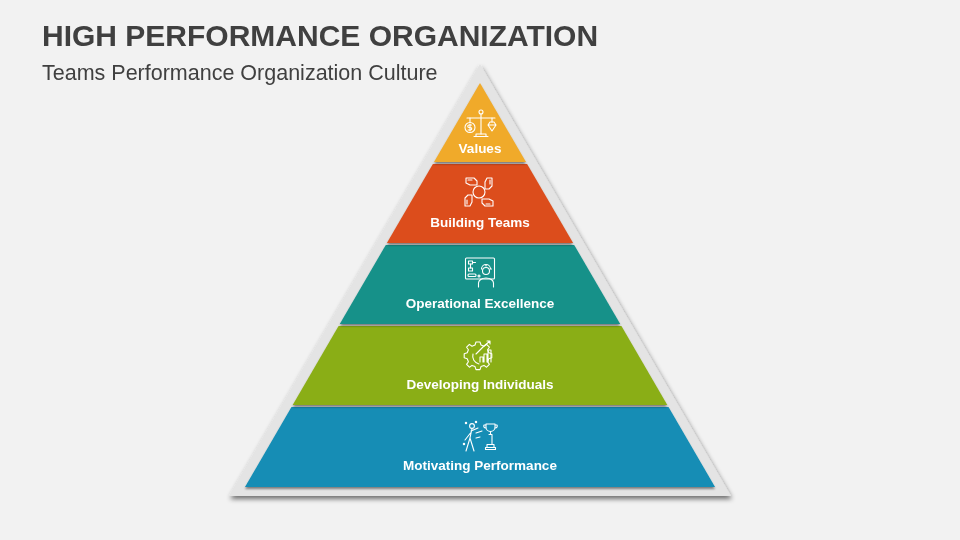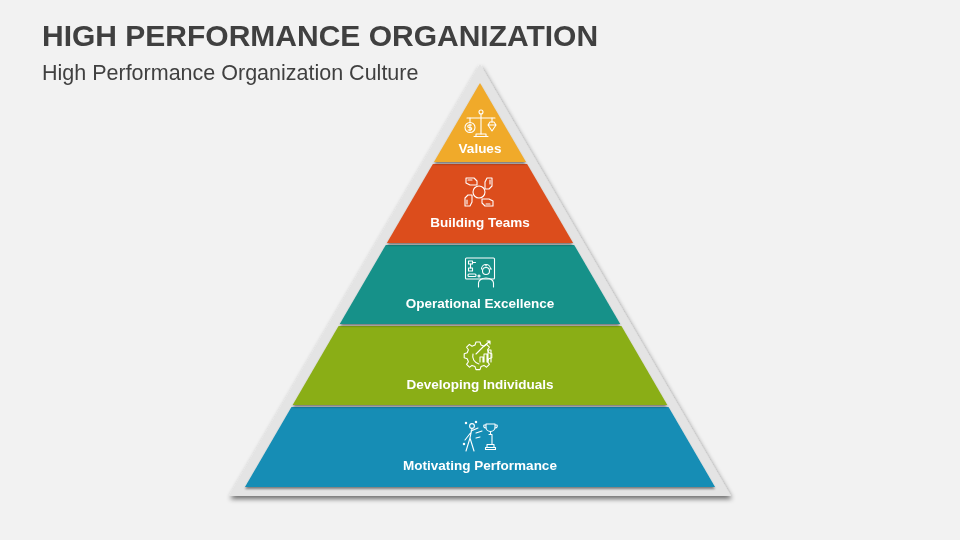--- a/index.html
+++ b/index.html
@@ -56,21 +56,21 @@
       stroke-width: 1.1;
       stroke-linecap: round;
       stroke-linejoin: round;
     }
   </style>
 </head>
 <body>
 
 <div class="slide">
   <div class="title">HIGH PERFORMANCE ORGANIZATION</div>
-  <div class="subtitle">High Performance Organization Culture</div>
+  <div class="subtitle">Teams Performance Organization Culture</div>
 
   <svg class="pyramid" viewBox="0 0 960 540" xmlns="http://www.w3.org/2000/svg">
     <defs>
       <filter id="frameShadow" x="-10%" y="-10%" width="120%" height="125%">
         <feGaussianBlur in="SourceAlpha" stdDeviation="2.5"></feGaussianBlur>
         <feOffset dx="1" dy="3" result="ob"></feOffset>
         <feComponentTransfer>
             <feFuncA type="linear" slope="0.55"></feFuncA>
           </feComponentTransfer>
         <feMerge>

